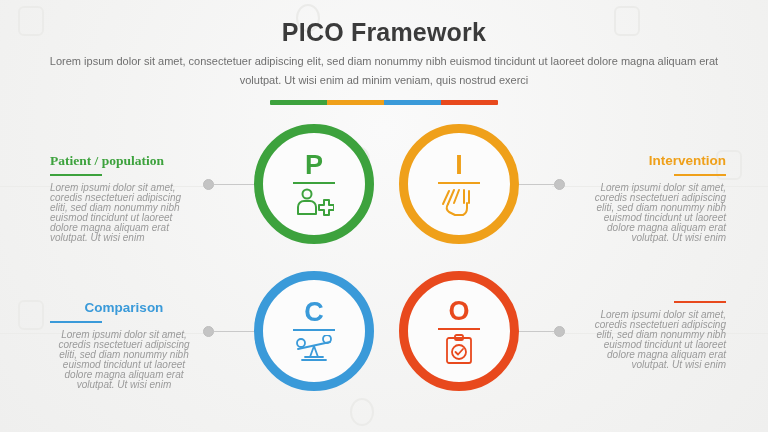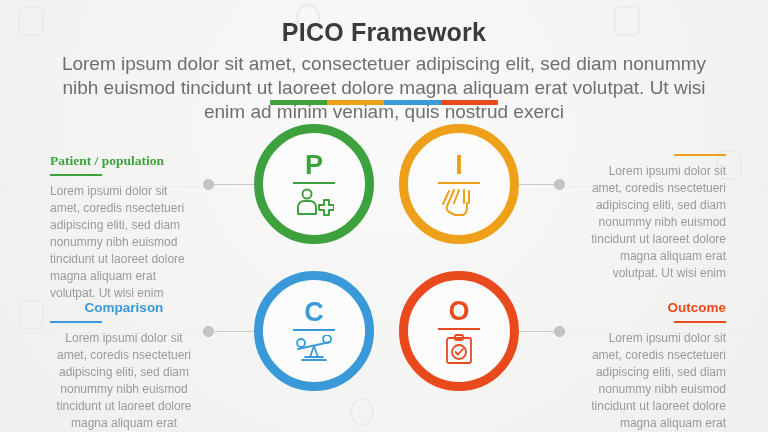--- a/index.html
+++ b/index.html
@@ -46,22 +46,22 @@
     color: #3b3b3b;
     letter-spacing: 0.2px;
   }
   .subtitle {
     position: absolute;
     top: 52px;
     left: 50%;
     transform: translateX(-50%);
     width: 672px;
     text-align: center;
-    font-size: 19px;
-    line-height: 24px;
+    font-size: 11px;
+    line-height: 19px;
     color: #6f6f6f;
   }
   .colorbar {
     position: absolute;
     top: 100px;
     left: 50%;
     transform: translateX(-50%);
     display: flex;
     width: 228px;
     height: 5px;
@@ -136,23 +136,24 @@
     line-height: 1.1;
   }
   .block .hr {
     height: 2px;
     width: 52px;
     margin-bottom: 7px;
   }
   .block.right .hr { margin-left: auto; }
   .block p {
     margin: 0;
-    font-size: 12px;
-    line-height: 17px;
+    font-size: 10px;
+    line-height: 10px;
     color: #9a9a9a;
+    font-style: italic;
   }
 </style>
 </head>
 <body>
 
 <div id="stage">
 
   <div class="wm-ring" style="left:18px;  top:6px;  width:22px; height:26px;"></div>
   <div class="wm-ring" style="left:296px; top:4px;  width:20px; height:24px; border-radius:50%;"></div>
   <div class="wm-ring" style="left:614px; top:6px;  width:22px; height:26px;"></div>
@@ -258,29 +259,29 @@
     </div>
   </div>
 
   <div class="block left" style="top:154px;">
     <h3 id="h-0" style="color: rgb(61, 162, 61); font-family: Liberation Serif, serif;">Patient / population</h3>
     <div class="hr" id="hr-0" style="background: rgb(61, 162, 61);"></div>
     <p>Lorem ipsumi dolor sit amet, coredis nsectetueri adipiscing eliti, sed diam nonummy nibh euismod tincidunt ut laoreet dolore magna aliquam erat volutpat. Ut wisi enim</p>
   </div>
 
   <div class="block right" style="top:154px;">
+    <h3 id="h-1" style="color: rgb(239, 160, 26);">Intervention</h3>
     <div class="hr" id="hr-1" style="background: rgb(239, 160, 26);"></div>
     <p>Lorem ipsumi dolor sit amet, coredis nsectetueri adipiscing eliti, sed diam nonummy nibh euismod tincidunt ut laoreet dolore magna aliquam erat volutpat. Ut wisi enim</p>
   </div>
 
   <div class="block left" style="top:301px;text-align:center;">
     <h3 id="h-2" style="color: rgb(58, 154, 217);">Comparison</h3>
     <div class="hr" id="hr-2" style="background: rgb(58, 154, 217);"></div>
     <p>Lorem ipsumi dolor sit amet, coredis nsectetueri adipiscing eliti, sed diam nonummy nibh euismod tincidunt ut laoreet dolore magna aliquam erat volutpat. Ut wisi enim</p>
   </div>
 
   <div class="block right" style="top:301px;">
-    <h3 id="h-3" style="color: rgb(232, 73, 29);">Outcome</h3>
     <div class="hr" id="hr-3" style="background: rgb(232, 73, 29);"></div>
     <p>Lorem ipsumi dolor sit amet, coredis nsectetueri adipiscing eliti, sed diam nonummy nibh euismod tincidunt ut laoreet dolore magna aliquam erat volutpat. Ut wisi enim</p>
   </div>
 
 </div>
 
 </body></html>

